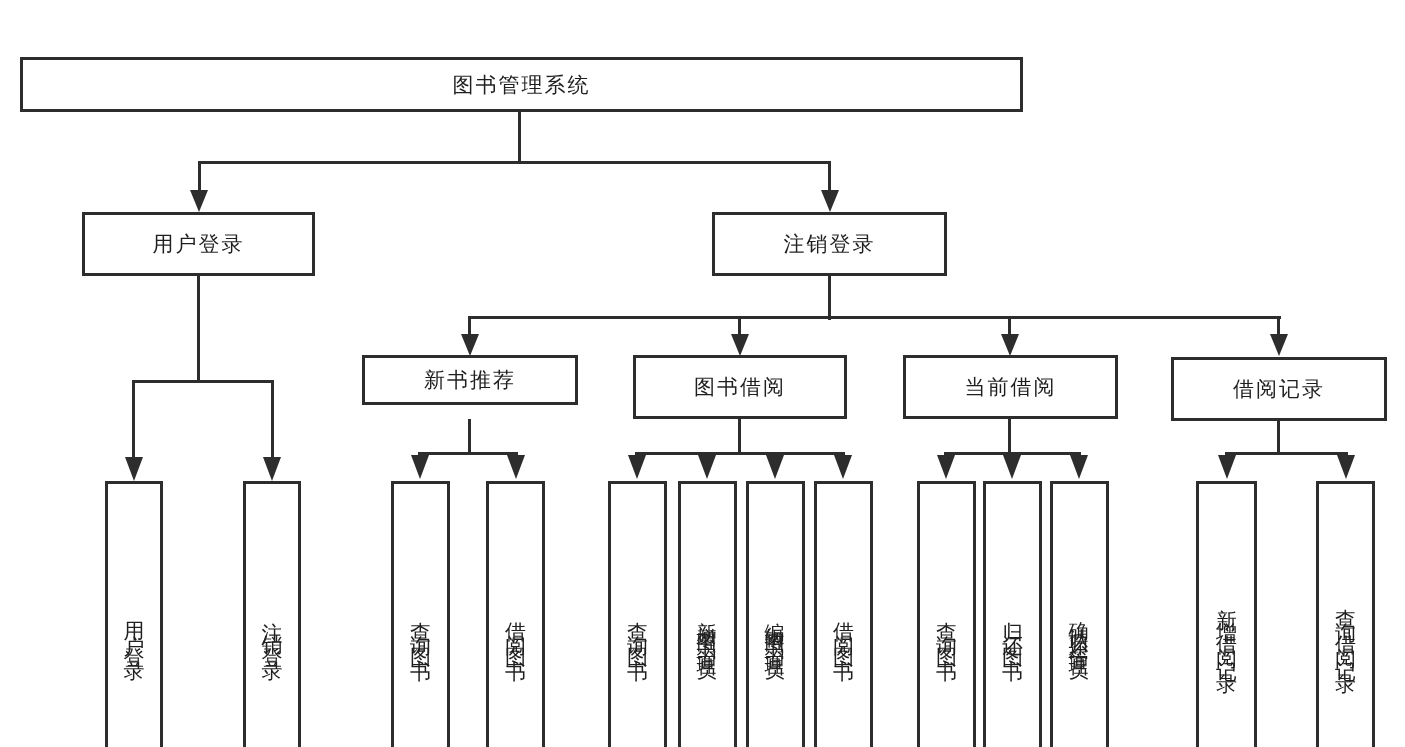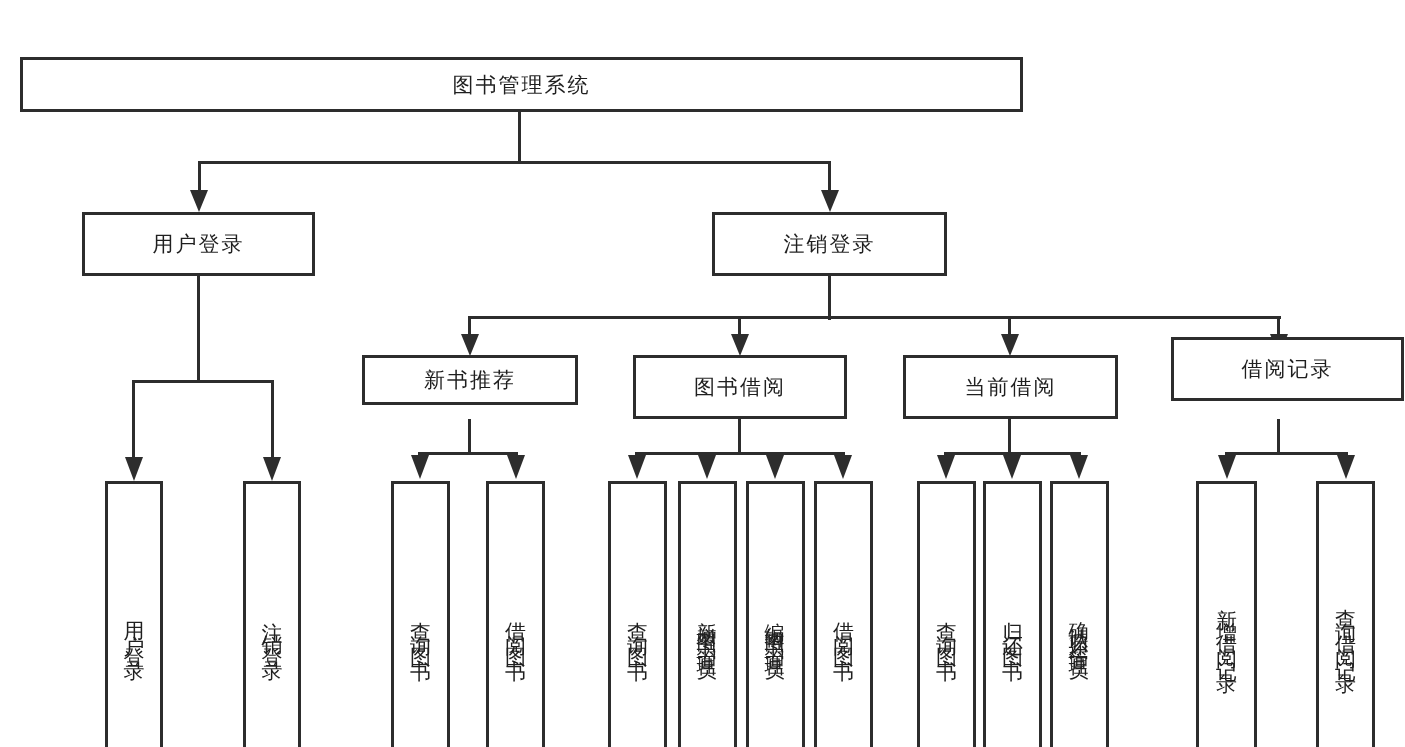--- a/index.html
+++ b/index.html
@@ -68,21 +68,21 @@
 
   <div class="box" style="left:362px;top:311px;width:216px;height:50px;">
     <span class="h-label">新书推荐</span>
   </div>
   <div class="box" style="left:903px;top:311px;width:215px;height:64px;">
     <span class="h-label">当前借阅</span>
   </div>
   <div class="box" style="left:633px;top:311px;width:214px;height:64px;">
     <span class="h-label">图书借阅</span>
   </div>
-  <div class="box" style="left:1171px;top:293px;width:233px;height:64px;">
+  <div class="box" style="left:1171px;top:313px;width:216px;height:64px;">
     <span class="h-label">借阅记录</span>
   </div>
 
   <div class="box leaf" style="left:105px;width:58px;">
     <span class="v">用户登录</span>
   </div>
   <div class="box leaf" style="left:243px;width:58px;">
     <span class="v">注销登录</span>
   </div>
 

